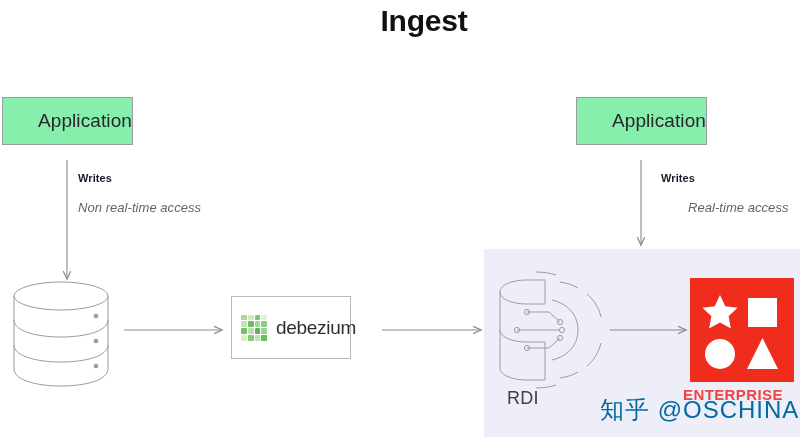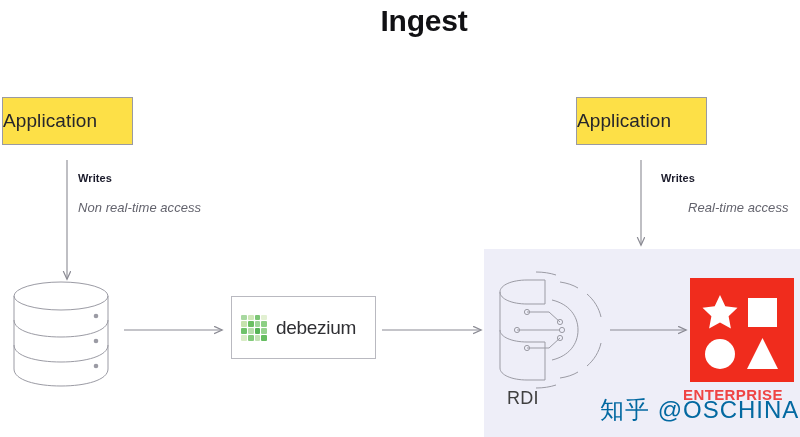--- a/index.html
+++ b/index.html
@@ -37,25 +37,25 @@
     top: 249px;
     width: 316px;
     height: 188px;
     background: #eeeef8;
   }
 
   
   .app-box {
     position: absolute;
     border: 1px solid #9a9aa2;
-    background: #fde047;
+    background: #86efac;
     box-sizing: border-box;
     display: flex;
     align-items: center;
-    justify-content: flex-start;
+    justify-content: flex-end;
     font-size: 19px;
     color: #26262b;
     letter-spacing: 0.1px;
   }
   #app-box-left  { left: 2px;   top: 97px; width: 131px; height: 48px; }
   #app-box-right { left: 576px; top: 97px; width: 131px; height: 48px; }
 
   
   .flow-label {
     position: absolute;
@@ -74,21 +74,21 @@
   #writes-label { left: 78px;  top: 172px; }
   #writes-sub   { left: 78px;  top: 200px; }
   #reads-label  { left: 661px; top: 172px; }
   #reads-sub    { left: 688px; top: 200px; }
 
   
   #debezium-box {
     position: absolute;
     left: 231px;
     top: 296px;
-    width: 145px;
+    width: 120px;
     height: 63px;
     border: 1px solid #b9b9c0;
     background: #ffffff;
     box-sizing: border-box;
     display: flex;
     align-items: center;
     justify-content: flex-start;
     padding-left: 9px;
   }
   #debezium-mark {

